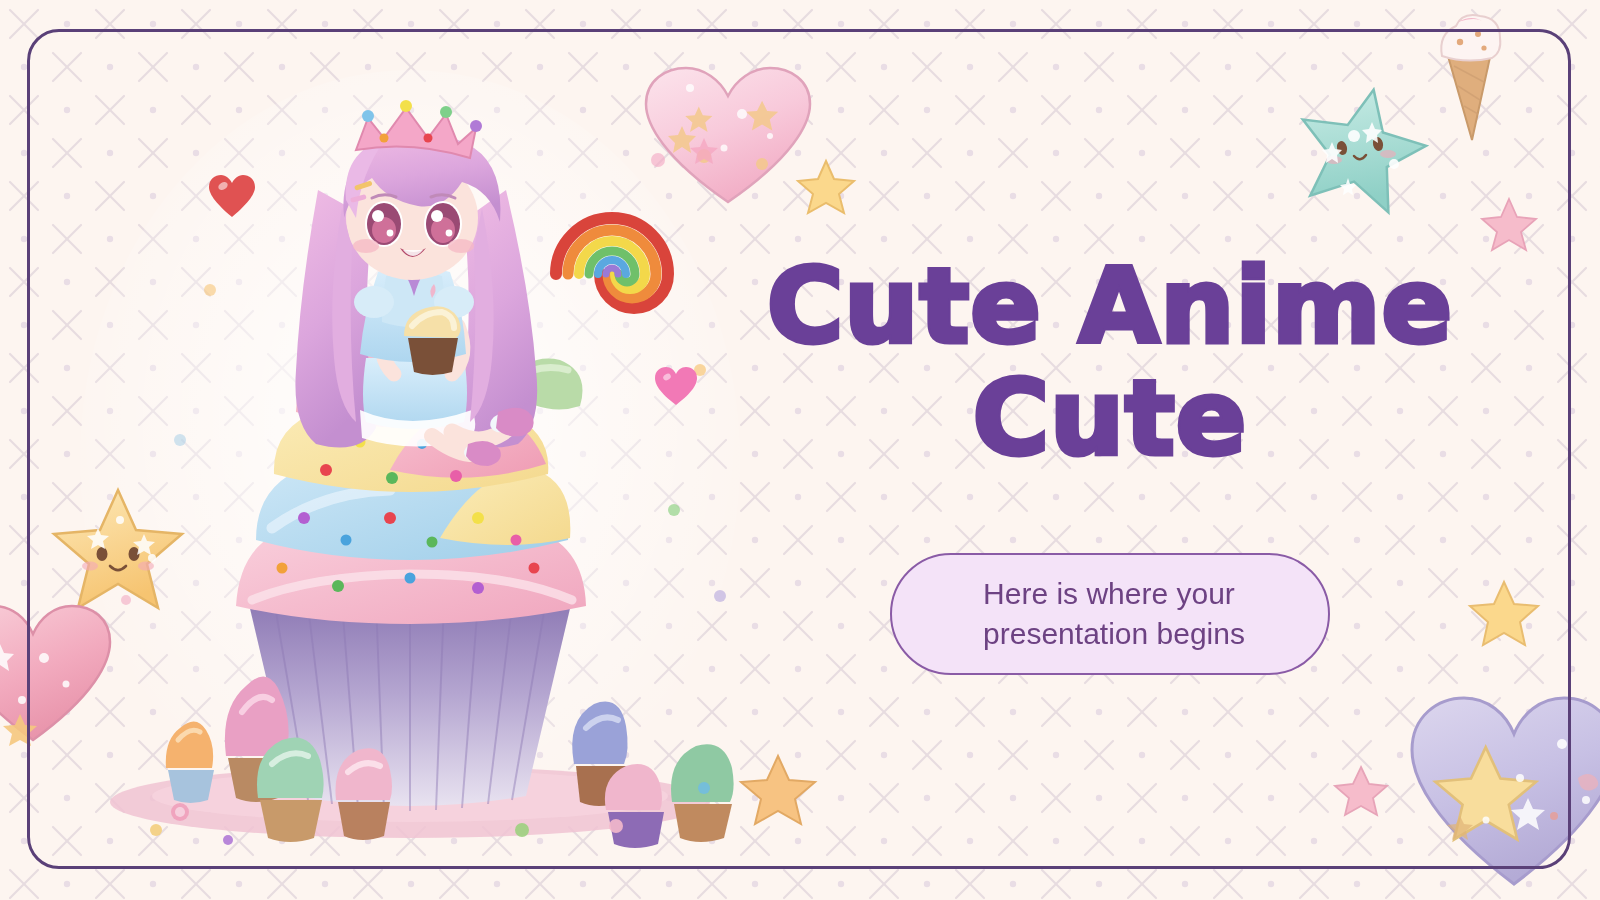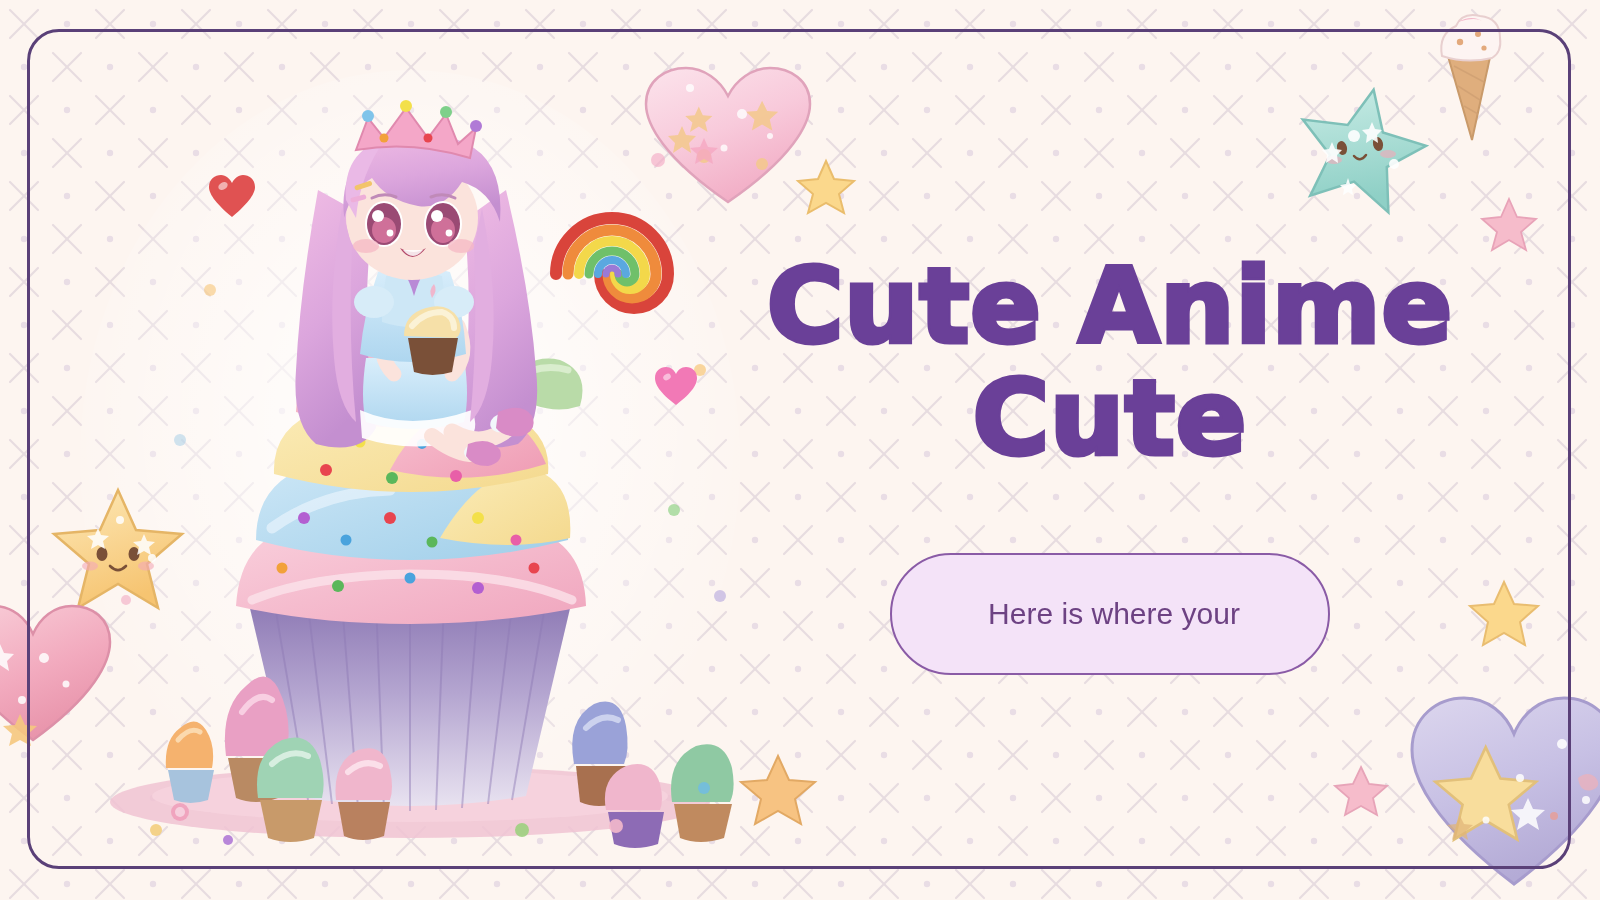--- a/index.html
+++ b/index.html
@@ -539,17 +539,18 @@
   <div id="frame"></div>
 
   <div id="right-col">
     <h1 id="slide-title">
       <span>Cute Anime</span><br>
       <span>Cute</span>
     </h1>
     <div id="subtitle-pill">
       <div id="subtitle-text">
         <span>Here is where your</span><br>
+        <span>presentation begins</span>
       </div>
     </div>
   </div>
 
 </div>
 
 </body></html>

